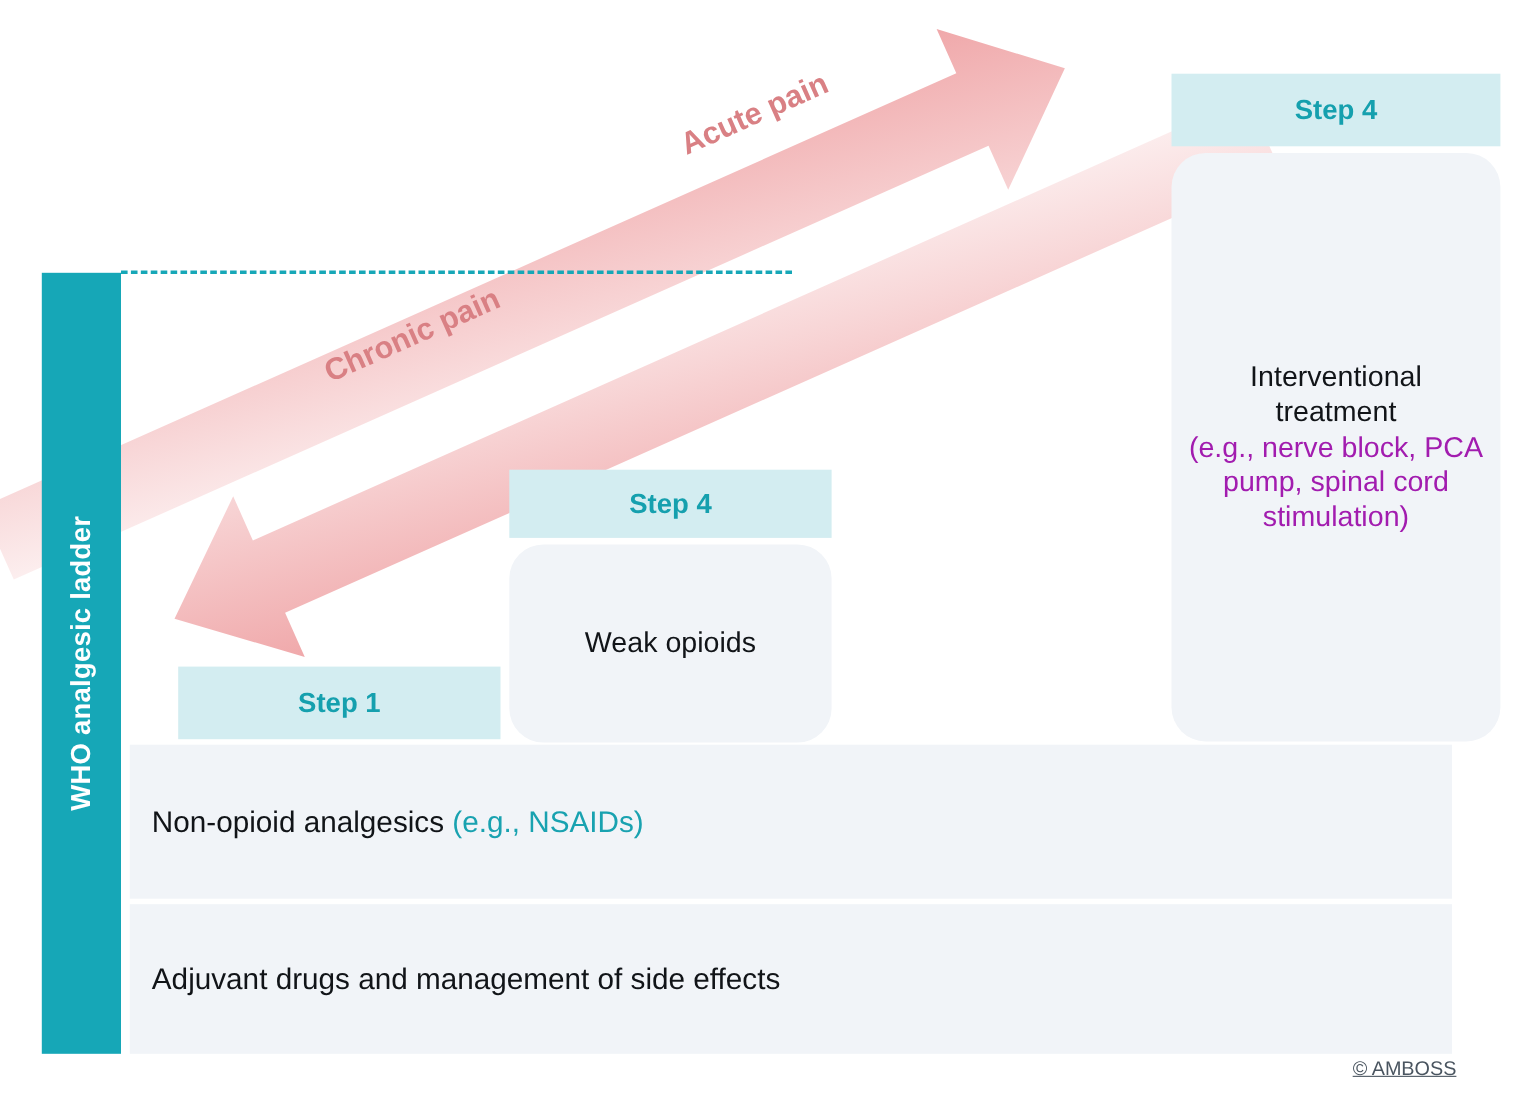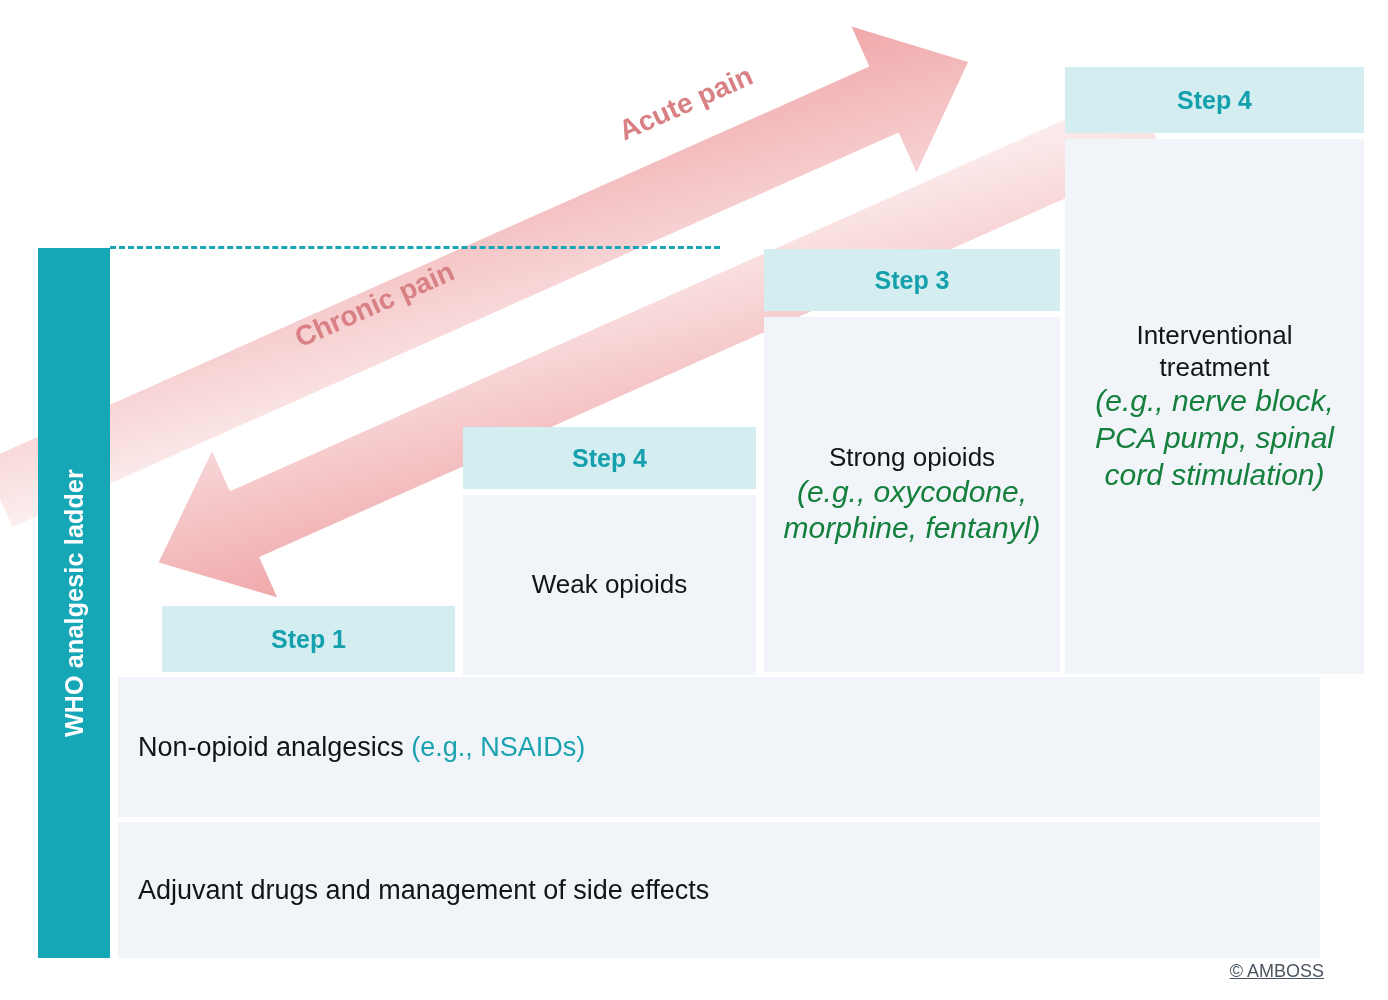--- a/index.html
+++ b/index.html
@@ -33,24 +33,24 @@
   .col{position:absolute;margin-left:44px;}
   .step-head{
     background:#D3EDF1;
     display:flex;align-items:center;justify-content:center;
     color:#15A0AE;font-weight:bold;font-size:25px;
   }
   .step-body{
     background:#F1F4F8;
     display:flex;align-items:center;justify-content:center;
     text-align:center;
-    box-sizing:border-box;padding:0 14px;
+    box-sizing:border-box;padding:0 14px;border-radius:31px;
   }
   .drug-name{color:#111418;font-size:26px;line-height:1.22;display:block;}
-  .drug-eg{color:#15803d;font-size:30px;line-height:1.22;display:block;font-style:italic;}
+  .drug-eg{color:#a21caf;font-size:26px;line-height:1.22;display:block;}
 
   
   #col1{left:118px;top:606px;width:293px;}
   #col1 .step-head{height:66px;}
 
   #col2{left:419px;top:427px;width:293px;}
   #col2 .step-head{height:62px;}
   #col2 .step-body{height:180px;margin-top:6px;}
 
   #col3{left:720px;top:249px;width:296px;}
@@ -131,29 +131,20 @@
 
   <div class="col" id="col2">
     <div class="step-head">Step 4</div>
     <div class="step-body">
       <div>
         <span class="drug-name">Weak opioids</span>
       </div>
     </div>
   </div>
 
-  <div class="col" id="col3">
-    <div class="step-head">Step 3</div>
-    <div class="step-body">
-      <div>
-        <span class="drug-name">Strong opioids</span>
-        <span class="drug-eg">(e.g., oxycodone, morphine, fentanyl)</span>
-      </div>
-    </div>
-  </div>
 
   <div class="col" id="col4">
     <div class="step-head">Step 4</div>
     <div class="step-body">
       <div>
         <span class="drug-name">Interventional treatment</span>
         <span class="drug-eg">(e.g., nerve block, PCA pump, spinal cord stimulation)</span>
       </div>
     </div>
   </div>

